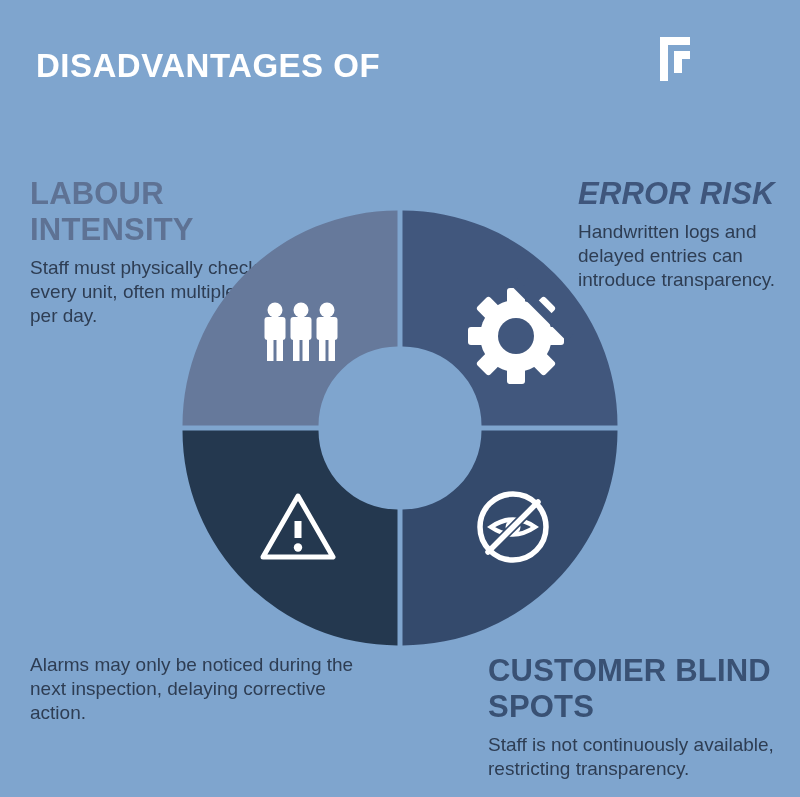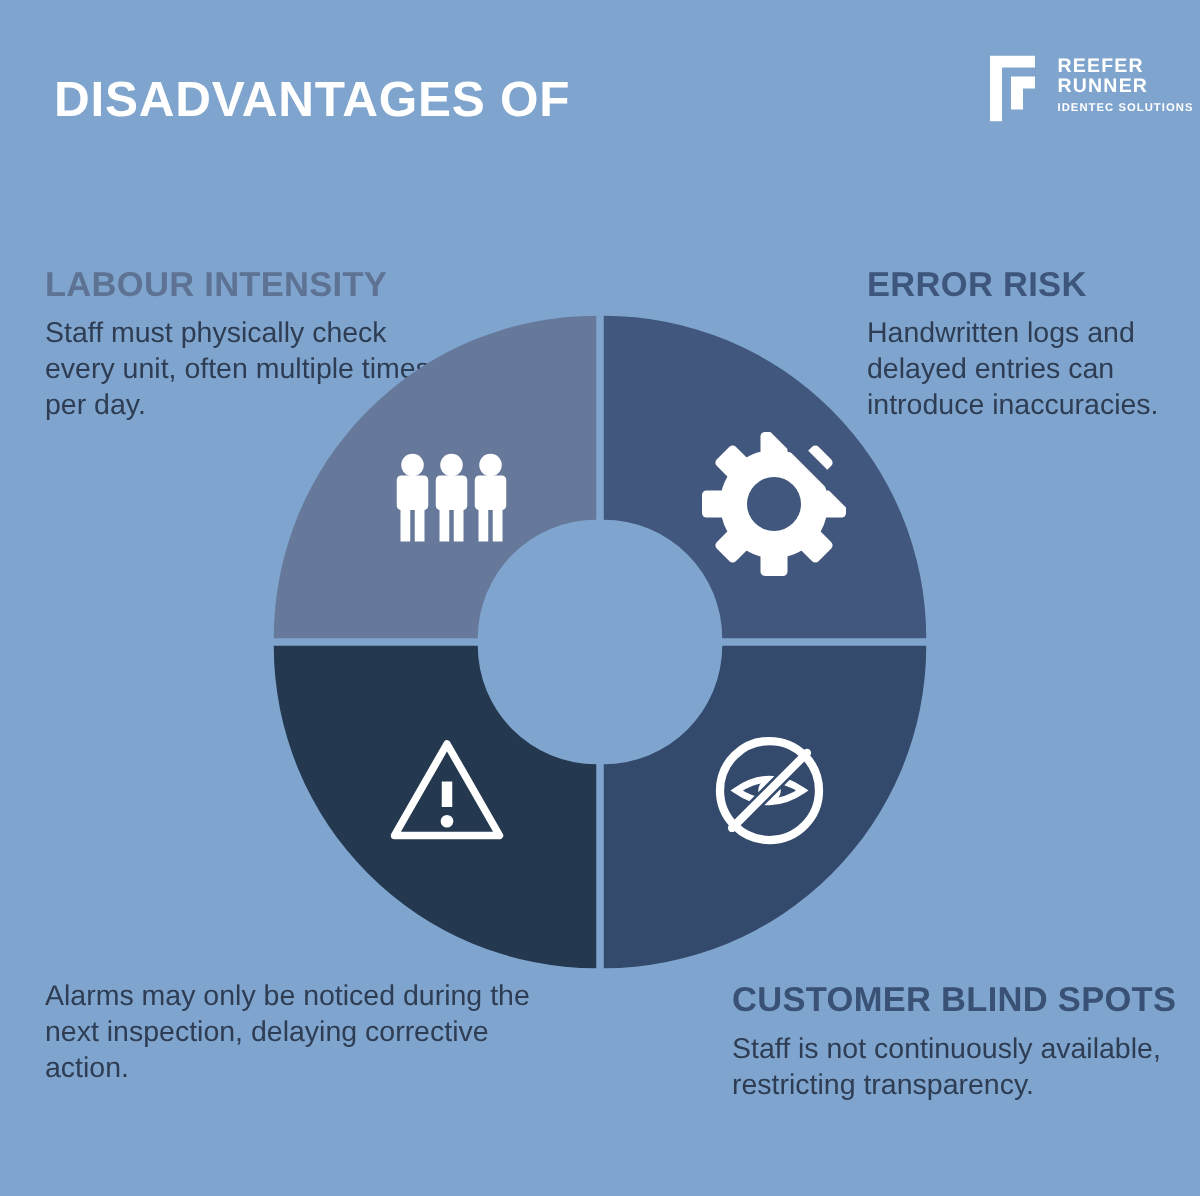--- a/index.html
+++ b/index.html
@@ -22,21 +22,21 @@
 
   
   .logo { position: absolute; left: 660px; top: 37px; display: flex; align-items: flex-start; }
   .logo-icon { width: 36px; height: 44px; }
   .logo-text { margin-left: 9px; color: #ffffff; }
   .logo-name { font-size: 13px; font-weight: 800; line-height: 13px; letter-spacing: 0.8px; }
   .logo-sub { font-size: 7.5px; font-weight: 700; letter-spacing: 0.7px; margin-top: 4px; white-space: nowrap; }
 
   
   .section { position: absolute; }
-  .section h2 { font-size: 23px; font-weight: 800; letter-spacing: 0.2px; margin-bottom: 8px; }
+  .section h2 { font-size: 31px; font-weight: 800; letter-spacing: 0.2px; margin-bottom: 8px; }
   .section p { font-size: 19px; line-height: 1.25; color: #2e3d53; font-weight: 500; }
   .sec-labour   { left: 30px;  top: 176px; width: 268px; }
   .sec-error    { left: 578px; top: 176px; width: 210px; }
   .sec-limited  { left: 30px;  top: 653px; width: 352px; }
   .sec-customer { left: 488px; top: 653px; width: 300px; }
 
   
   .donut { position: absolute; left: 180px; top: 208px; width: 440px; height: 440px; }
 </style>
 </head>
@@ -46,35 +46,30 @@
 
   <h1 class="title">
     <span>DISADVANTAGES OF</span>
   </h1>
 
   <div class="logo">
     <svg class="logo-icon" viewBox="0 0 36 44">
       <path d="M0 0 H30 V8 H8 V44 H0 Z" fill="#ffffff"></path>
       <path d="M14 14 H30 V22 H22 V36 H14 Z" fill="#ffffff"></path>
     </svg>
-    <div class="logo-text">
-      <div class="logo-name">REEFER</div>
-      <div class="logo-name">RUNNER</div>
-      <div class="logo-sub">IDENTEC SOLUTIONS</div>
-    </div>
   </div>
 
   <div class="section sec-labour">
     <h2 style="color: rgb(94, 114, 148);">LABOUR INTENSITY</h2>
     <p>Staff must physically check every unit, often multiple times per day.</p>
   </div>
 
   <div class="section sec-error">
-    <h2 style="color: rgb(63, 86, 124);">ERROR RISK</h2>
-    <p>Handwritten logs and delayed entries can introduce inaccuracies.</p>
+    <h2 style="color: rgb(63, 86, 124); font-style: italic;">ERROR RISK</h2>
+    <p>Handwritten logs and delayed entries can introduce transparency.</p>
   </div>
 
   <div class="section sec-limited">
     <p>Alarms may only be noticed during the next inspection, delaying corrective action.</p>
   </div>
 
   <div class="section sec-customer">
     <h2 style="color: rgb(57, 81, 116);">CUSTOMER BLIND SPOTS</h2>
     <p>Staff is not continuously available, restricting transparency.</p>
   </div>

